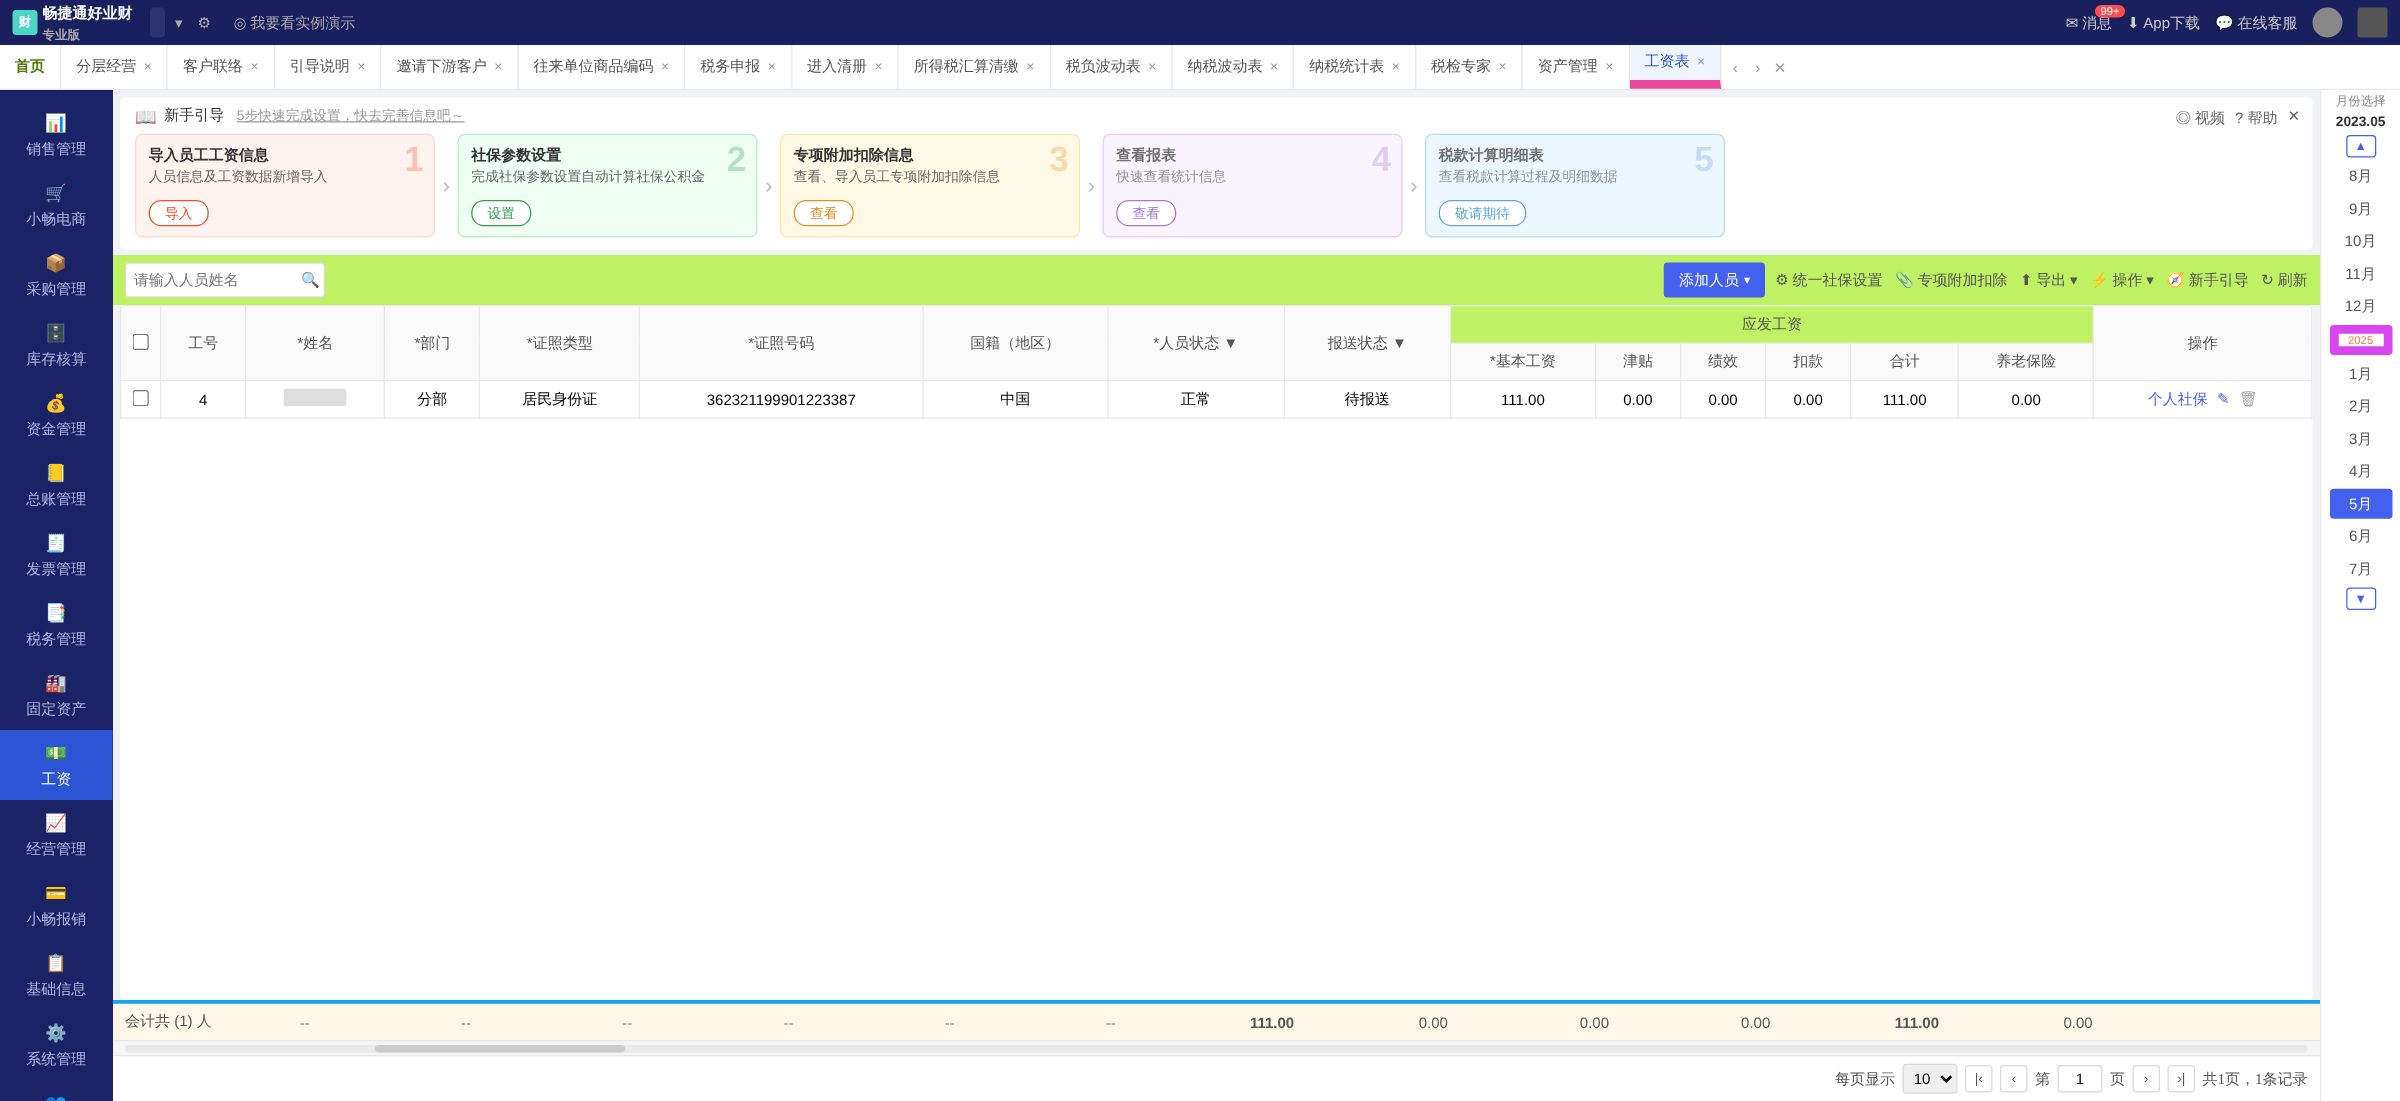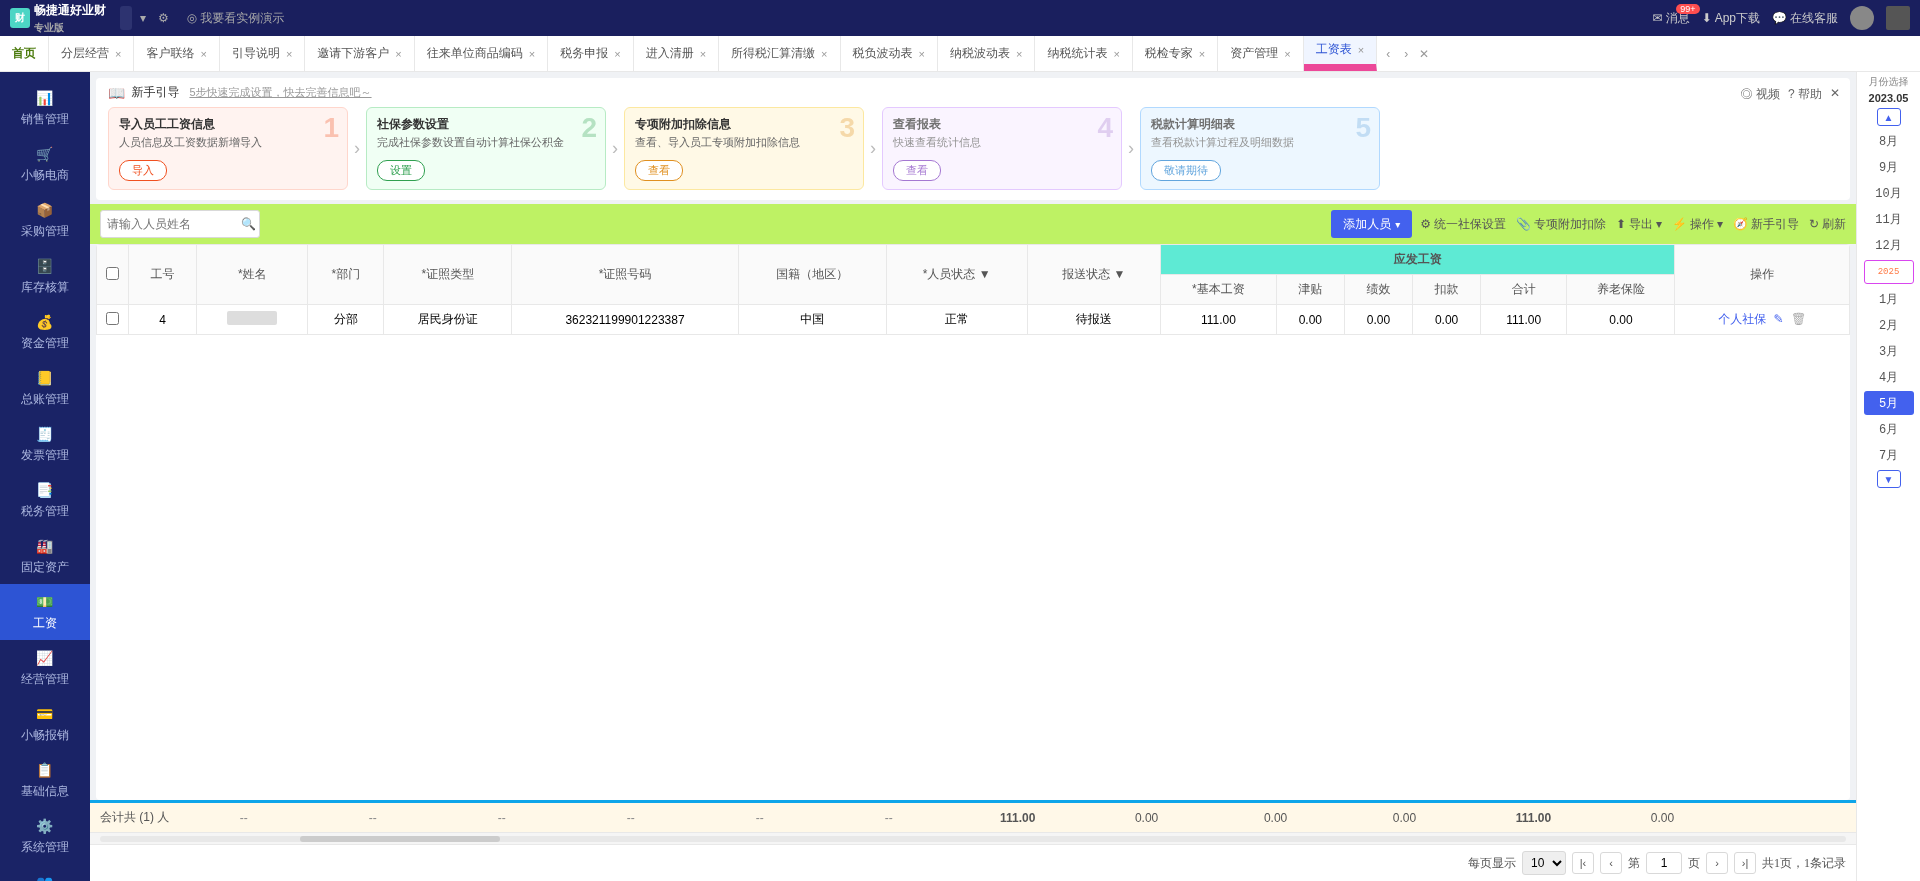--- a/index.html
+++ b/index.html
@@ -96,21 +96,21 @@
     .pagination-label { color: #555; font-size: 12px; font-family: Liberation Serif, serif; }
     .pagination-select { border: 1px solid #d9d9d9; border-radius: 3px; padding: 1px 4px; font-size: 12px; height: 24px; }
     .pagination-btn { border: 1px solid #d9d9d9; background: #fff; border-radius: 3px; width: 22px; height: 22px; display: flex; align-items: center; justify-content: center; cursor: pointer; color: #555; font-size: 11px; }
     .pagination-input { border: 1px solid #d9d9d9; border-radius: 3px; width: 36px; height: 22px; text-align: center; font-size: 12px; }
 
     
     .month-panel { width: 64px; background: #fff; border-left: 1px solid #e8e8e8; display: flex; flex-direction: column; align-items: center; flex-shrink: 0; overflow: hidden; }
     .month-panel-title { font-size: 10px; color: #888; padding: 4px 0 2px 0; text-align: center; line-height: 1.2; }
     .month-panel-year { font-size: 11px; color: #333; font-weight: bold; text-align: center; padding: 2px 0; }
     .month-scroll-btn { width: 24px; height: 18px; display: flex; align-items: center; justify-content: center; cursor: pointer; color: #4361ee; font-size: 10px; border: 1px solid #4361ee; border-radius: 3px; margin: 2px; }
-    .month-item { width: 50px; height: 24px; display: flex; align-items: center; justify-content: center; font-size: 12px; cursor: pointer; border-radius: 3px; margin: 1px 0; color: #555; font-family: Liberation Mono, monospace; }
+    .month-item { width: 50px; height: 24px; display: flex; align-items: center; justify-content: center; font-size: 12px; cursor: pointer; border-radius: 3px; margin: 1px 0; color: #555; }
     .month-item.active { background: #4361ee; color: #fff; border-radius: 3px; }
     .month-item.current-year { border: 1px solid #ff7a45; color: #ff7a45; }
   </style>
 </head>
 <body>
 
 <div class="topbar">
   <div class="topbar-logo">
     <div class="topbar-logo-icon">财</div>
     <div>
@@ -336,21 +336,21 @@
           <tr>
             <th rowspan="2" style="width:32px;"><input type="checkbox" style=""></th>
             <th rowspan="2">工号</th>
             <th rowspan="2">*姓名</th>
             <th rowspan="2">*部门</th>
             <th rowspan="2">*证照类型</th>
             <th rowspan="2">*证照号码</th>
             <th rowspan="2">国籍（地区）</th>
             <th rowspan="2">*人员状态 ▼</th>
             <th rowspan="2">报送状态 ▼</th>
-            <th colspan="6" style="background:#5eead4;font-weight:bold;">应发工资</th>
+            <th colspan="6" style="background:#bef264;">应发工资</th>
             <th rowspan="2">操作</th>
           </tr>
           <tr>
             <th>*基本工资</th>
             <th>津贴</th>
             <th>绩效</th>
             <th>扣款</th>
             <th>合计</th>
             <th>养老保险</th>
           </tr>
@@ -425,21 +425,21 @@
 
   <div class="month-panel">
     <div class="month-panel-title">月份选择</div>
     <div class="month-panel-year">2023.05</div>
     <div class="month-scroll-btn">▲</div>
     <div class="month-item">8月</div>
     <div class="month-item">9月</div>
     <div class="month-item">10月</div>
     <div class="month-item">11月</div>
     <div class="month-item">12月</div>
-    <div class="month-item current-year" style="font-size:9px; color:#ff7a45; border:1px solid #d946ef; border-radius:3px; padding:2px 4px; margin:2px 0; width:50px; text-align:center;">2025</div>
+    <div class="month-item current-year" style="font-size:9px; color:#ff7a45; border:7px solid #d946ef; border-radius:3px; padding:2px 4px; margin:2px 0; width:50px; text-align:center;">2025</div>
     <div class="month-item">1月</div>
     <div class="month-item">2月</div>
     <div class="month-item">3月</div>
     <div class="month-item">4月</div>
     <div class="month-item active">5月</div>
     <div class="month-item">6月</div>
     <div class="month-item">7月</div>
     <div class="month-scroll-btn">▼</div>
   </div>
 

